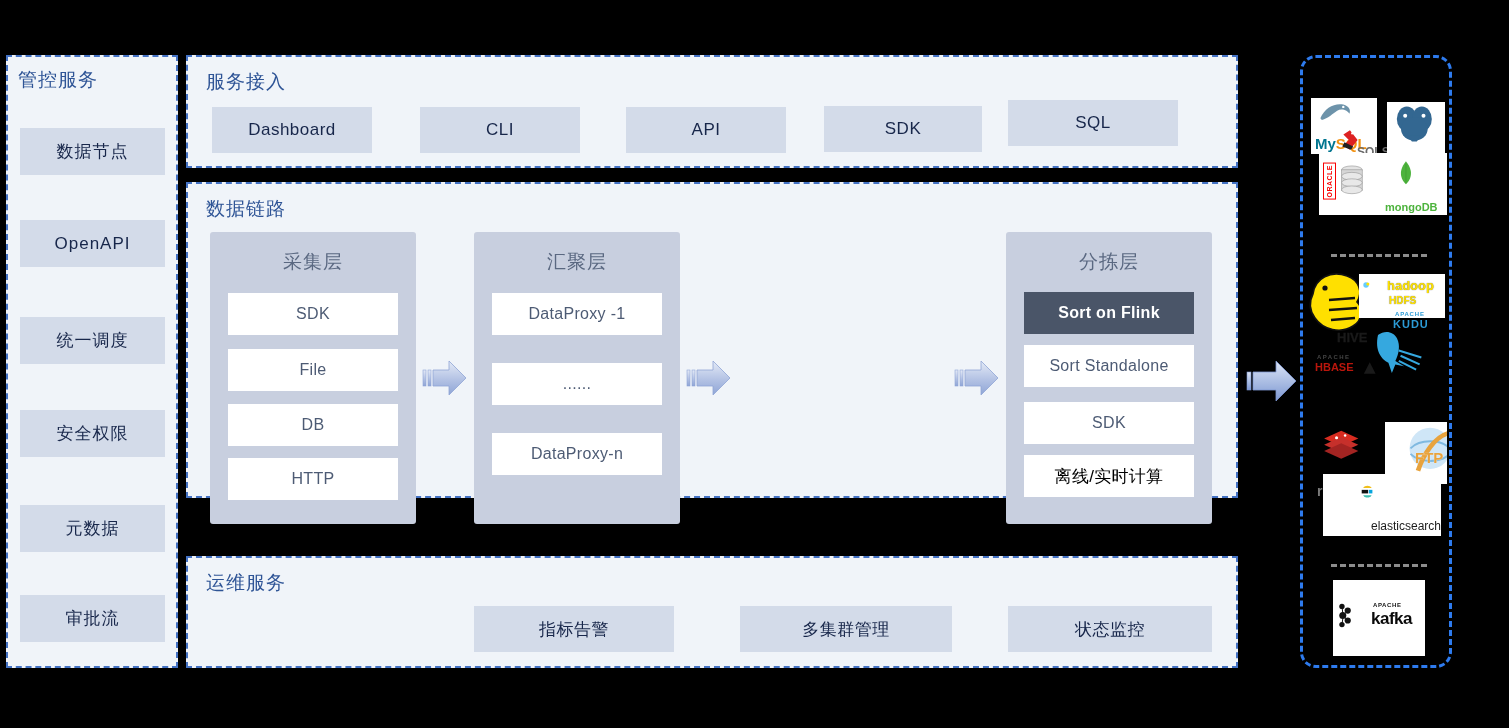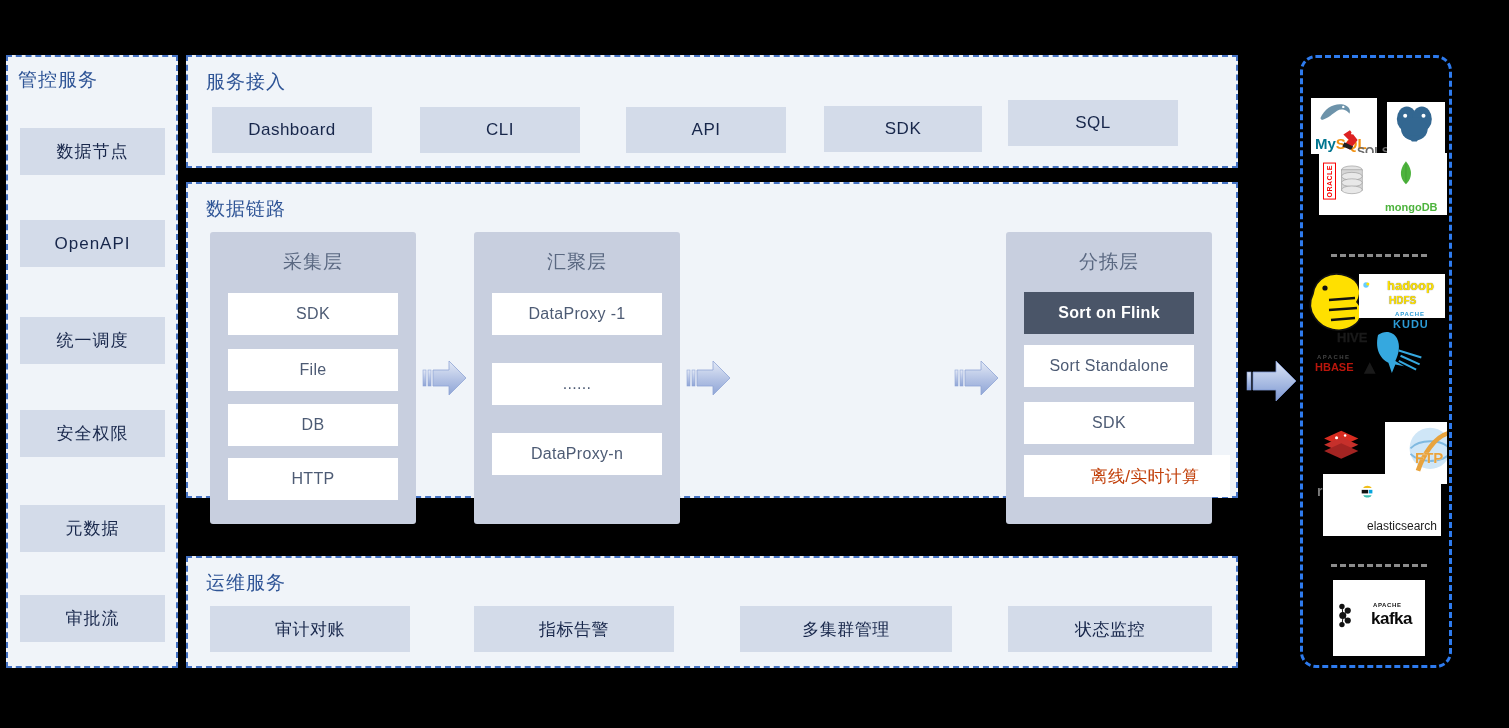--- a/index.html
+++ b/index.html
@@ -114,21 +114,21 @@
     justify-content: center;
     font-size: 16px;
     color: #4D5B74;
     letter-spacing: 0.3px;
   }
   .layer-box.accent {
     background: #4A5568;
     color: #FFFFFF;
     font-weight: bold;
   }
-  .layer-box.cn { font-size: 17px; color: #c2410c; padding-left: 36px; }
+  .layer-box.cn { font-size: 17px; color: #000000; }
 
   
   .arrow {
     position: absolute;
     width: 46px;
     height: 44px;
   }
   .arrow svg { display: block; width: 100%; height: 100%; }
 
   .arrow-big {
@@ -291,21 +291,20 @@
         </linearGradient>
       </defs>
       <rect x="1" y="16" width="4" height="18" fill="url(#agbig)" stroke="#7D97D2" stroke-width="0.6"></rect>
       <path d="M7,16 L30,16 L30,5 L50,25 L30,45 L30,34 L7,34 Z" fill="url(#agbig)" stroke="#7D97D2" stroke-width="0.8"></path>
     </svg>
   </div>
 
   <div id="panel-ops" class="panel">
     <div class="panel-title">运维服务</div>
 
-    <div class="chip" style="left:22px;  top:48px; width:200px; height:46px;">审计对账</div>
     <div class="chip" style="left:286px; top:48px; width:200px; height:46px;">指标告警</div>
     <div class="chip" style="left:552px; top:48px; width:212px; height:46px;">多集群管理</div>
     <div class="chip" style="left:820px; top:48px; width:204px; height:46px;">状态监控</div>
   </div>
 
   <div id="storage">
 
     <div class="logo-group" style="top:10px; height:155px;">
 
       <div class="logo-tile" style="left:8px; top:30px; width:66px; height:56px;">
@@ -445,21 +444,21 @@
       </div>
 
       <div class="logo-tile" style="left:20px; top:56px; width:118px; height:62px;">
         <div style="position:relative;width:100%;height:100%;">
           <svg viewBox="0 0 118 34" style="position:absolute;left:38px;top:2px;width:42px;height:32px;">
             <path d="M6,6 A14,14 0 0 1 30,6 L6,6 Z" fill="#F0BF1A"></path>
             <rect x="2" y="11" width="18" height="10" fill="#111"></rect>
             <rect x="22" y="11" width="10" height="10" fill="#07A5DE"></rect>
             <path d="M6,26 A14,14 0 0 0 30,26 L6,26 Z" fill="#3EBEB0"></path>
           </svg>
-          <div class="logo-txt es-txt" style="position:absolute;left:0;bottom:4px;width:100%;text-align:left;font-weight:normal;padding-left:44px;">elasticsearch</div>
+          <div class="logo-txt es-txt" style="position:absolute;left:0;bottom:4px;width:100%;text-align:right;font-weight:normal;">elasticsearch</div>
         </div>
       </div>
     </div>
 
     <div class="logo-sep" style="top:506px;"></div>
 
     <div class="logo-group" style="top:514px; height:92px;">
       <div class="logo-tile" style="left:30px; top:8px; width:92px; height:76px;">
         <div style="position:relative;width:100%;height:100%;">
           <svg viewBox="0 0 92 76" style="position:absolute;left:4px;top:6px;width:38px;height:64px;">

